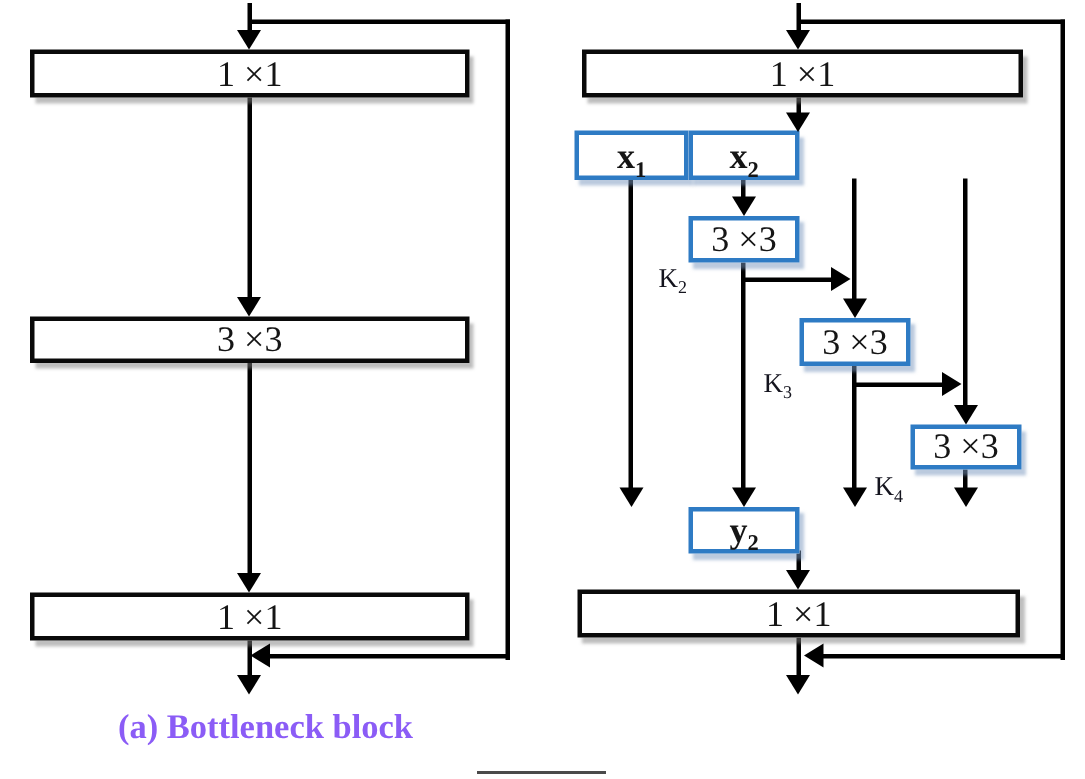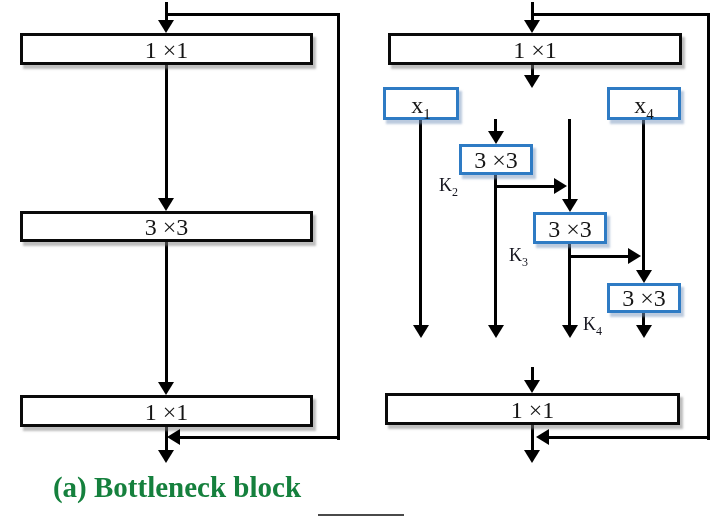--- a/index.html
+++ b/index.html
@@ -16,25 +16,25 @@
   .tri.left{border-top:8px solid transparent;border-bottom:8px solid transparent;border-right:13px solid var(--line-black,#000);}
   .tri.right{border-top:8px solid transparent;border-bottom:8px solid transparent;border-left:13px solid var(--line-black,#000);}
   
   .bx{
     position:absolute;box-sizing:border-box;background:#fff;
     display:flex;align-items:flex-end;justify-content:center;
     font-size:24px;color:#151515;z-index:2;line-height:1;
   }
   .bk{border:3px solid #0a0a0a;box-shadow:3px 4px 2px rgba(125,125,125,0.5);}
   .bb{border:3px solid var(--accent-blue,#2e7bc4);box-shadow:3px 4px 2px rgba(120,150,190,0.5);}
-  .cell{font-weight:normal;}
+  .cell{font-weight:bold;}
   sub{font-size:15px;line-height:0;}
   .klabel{position:absolute;font-size:18px;color:#14141e;z-index:2;line-height:1;}
   .klabel sub{font-size:12px;}
-  .caption{position:absolute;font-size:29px;font-weight:bold;color:#15803d;text-align:center;z-index:2;line-height:1.1;}
+  .caption{position:absolute;font-size:23px;font-weight:bold;color:#8b5cf6;text-align:center;z-index:2;line-height:1.1;}
   .rule{position:absolute;height:2px;background:#4a4a4a;z-index:2;}
 </style>
 </head>
 <body>
 
 <div class="stage">
 
   <div class="v" style="left:165px;top:2px;height:20px"></div>
   <div class="tri down" style="left:158px;top:20px"></div>
 
@@ -72,22 +72,22 @@
 
   <div class="bx bk" style="left:388px;top:33px;width:294px;height:32px">
     <span class="lbl">1 ×1</span>
   </div>
   <div class="v" style="left:531px;top:64px;height:13px"></div>
   <div class="tri down" style="left:524px;top:75px"></div>
 
   <div class="bx bb cell" style="left:383px;top:87px;width:76px;height:33px">
     <span class="lbl"><span>x</span><sub>1</sub></span>
   </div>
-  <div class="bx bb cell" style="left:607px;top:87px;width:74px;height:33px">
-    <span class="lbl"><span>x</span><sub>4</sub></span>
+  <div class="bx bb cell" style="left:459px;top:87px;width:74px;height:33px">
+    <span class="lbl"><span>x</span><sub>2</sub></span>
   </div>
 
   <div class="v" style="left:419px;top:119px;height:207px"></div>
   <div class="tri down" style="left:413px;top:325px"></div>
 
   <div class="v" style="left:494px;top:119px;height:13px"></div>
   <div class="tri down" style="left:488px;top:131px"></div>
   <div class="bx bb" style="left:459px;top:144px;width:74px;height:31px">
     <span class="lbl">3 ×3</span>
   </div>
@@ -110,20 +110,23 @@
 
   <div class="v" style="left:642px;top:119px;height:152px"></div>
   <div class="tri down" style="left:636px;top:270px"></div>
   <div class="bx bb" style="left:607px;top:283px;width:74px;height:30px">
     <span class="lbl">3 ×3</span>
   </div>
   <div class="klabel" style="left:583px;top:315px"><span>K</span><sub>4</sub></div>
   <div class="v" style="left:642px;top:312px;height:15px"></div>
   <div class="tri down" style="left:636px;top:325px"></div>
 
+  <div class="bx bb cell" style="left:459px;top:338px;width:74px;height:31px">
+    <span class="lbl"><span>y</span><sub>2</sub></span>
+  </div>
 
   <div class="v" style="left:531px;top:367px;height:14px"></div>
   <div class="tri down" style="left:524px;top:380px"></div>
   <div class="bx bk" style="left:385px;top:393px;width:295px;height:32px">
     <span class="lbl">1 ×1</span>
   </div>
 
   <div class="v" style="left:531px;top:425px;height:26px"></div>
   <div class="tri down" style="left:524px;top:450px"></div>
 

